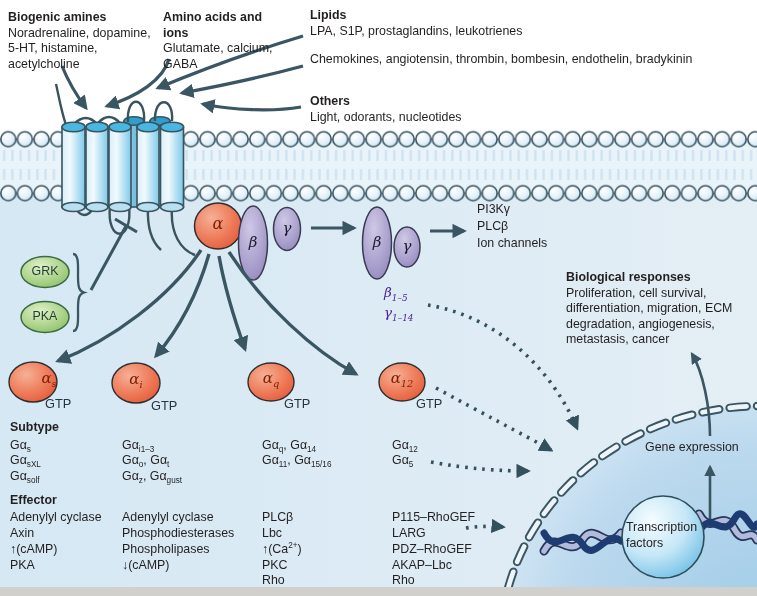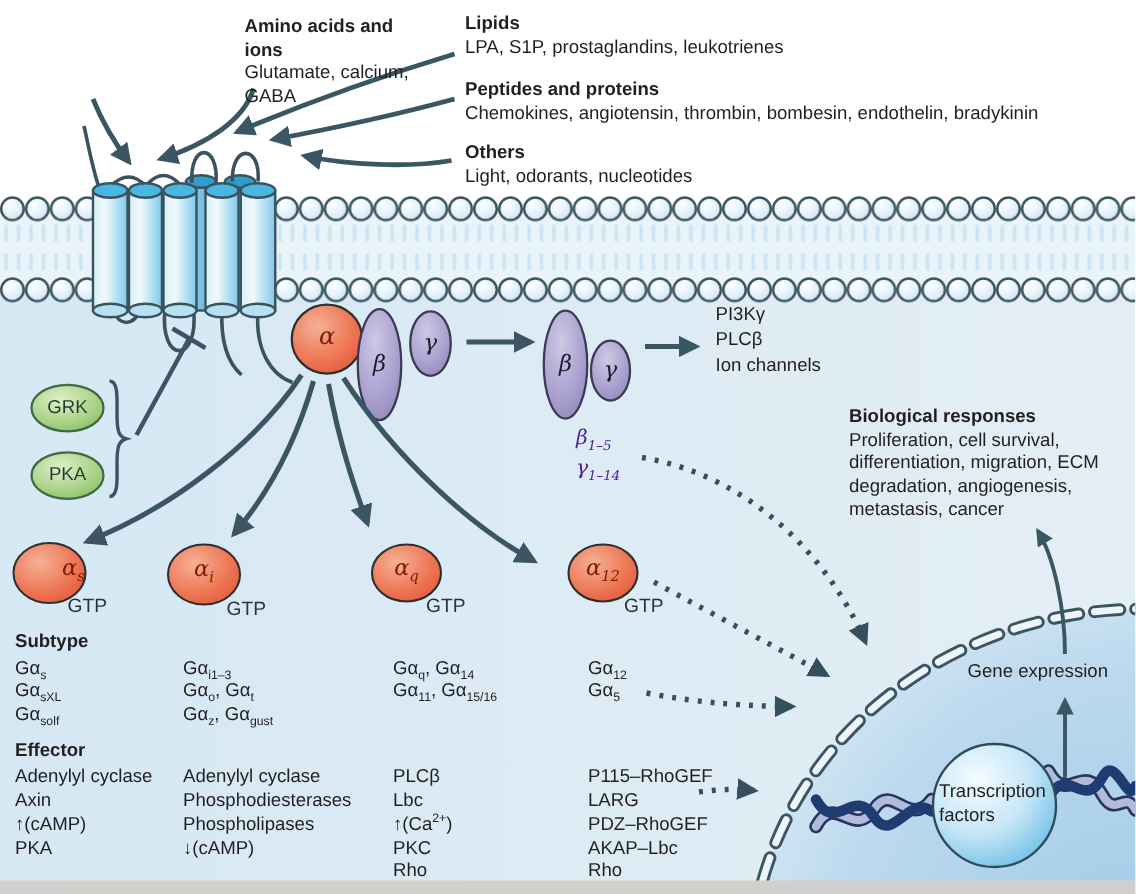--- a/index.html
+++ b/index.html
@@ -205,30 +205,33 @@
     <path d="M 544,551 C 557,527 569,561 583,539 C 595,521 606,553 621,533" stroke="#27355c" stroke-width="9"></path>
     <path d="M 544,551 C 557,527 569,561 583,539 C 595,521 606,553 621,533" stroke="#b3bbdc" stroke-width="5.5"></path>
     <path d="M 544,533 C 557,557 569,523 583,545 C 595,563 606,529 621,541" stroke="#1e3c72" stroke-width="7"></path>
     <path d="M 699,514 C 712,538 722,506 735,530 C 744,546 750,526 757,540" stroke="#27355c" stroke-width="9"></path>
     <path d="M 699,514 C 712,538 722,506 735,530 C 744,546 750,526 757,540" stroke="#b3bbdc" stroke-width="5.5"></path>
     <path d="M 699,532 C 712,508 722,542 735,518 C 744,502 752,538 757,524" stroke="#1e3c72" stroke-width="7"></path>
   </g>
   <circle cx="663" cy="537" r="41" fill="url(#gtf)" stroke="#2e4d5a" stroke-width="1.6"></circle>
 </svg>
 
+<div class="t" style="left:8px;top:10px;width:156px">
+  <div class="h">Biogenic amines</div>
+  <div>Noradrenaline, dopamine, 5-HT, histamine, acetylcholine</div>
+</div>
 <div class="t" style="left:163px;top:10px;width:126px">
   <div class="h">Amino acids and ions</div>
   <div>Glutamate, calcium, GABA</div>
 </div>
 <div class="t" style="left:310px;top:8px;width:440px">
   <div class="h">Lipids</div>
   <div>LPA, S1P, prostaglandins, leukotrienes</div>
 </div>
 <div class="t" style="left:310px;top:52px;width:445px">
-  <div class="h">Peptides and proteins</div>
   <div>Chemokines, angiotensin, thrombin, bombesin, endothelin, bradykinin</div>
 </div>
 <div class="t" style="left:310px;top:94px;width:300px">
   <div class="h">Others</div>
   <div>Light, odorants, nucleotides</div>
 </div>
 
 <div class="t ctr" style="left:21px;top:264px;width:48px;color:#1f3d33">GRK</div>
 <div class="t ctr" style="left:21px;top:309px;width:48px;color:#1f3d33">PKA</div>
 

